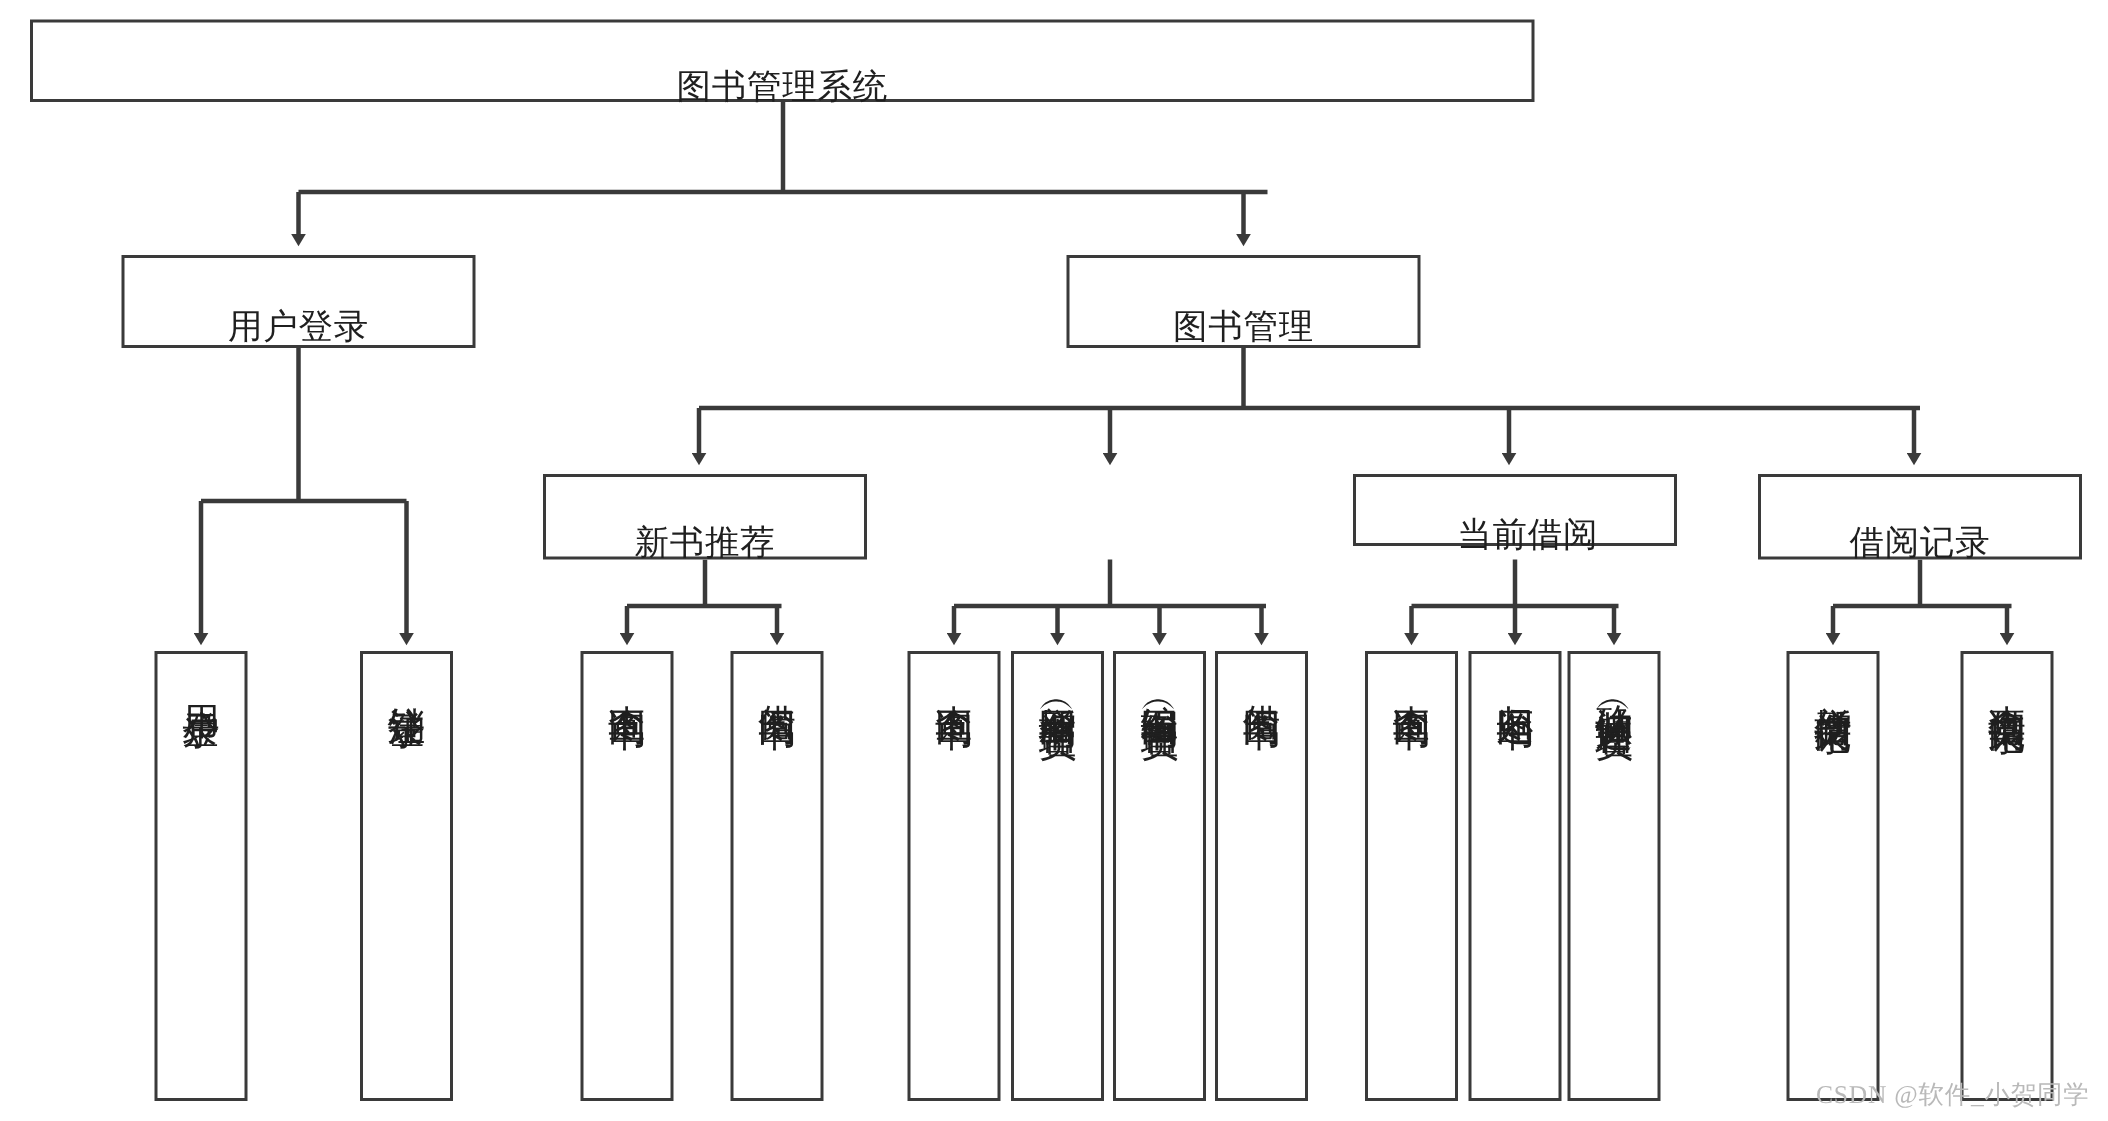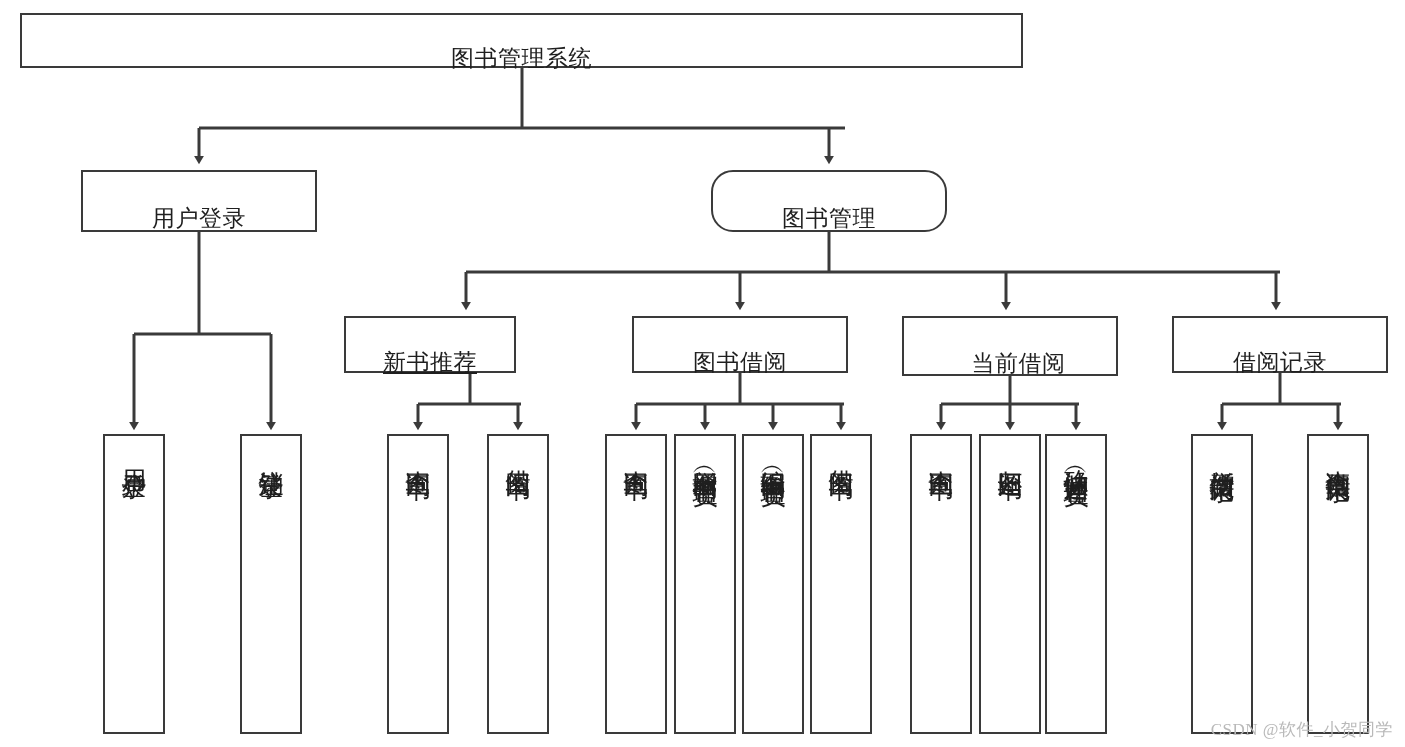--- a/index.html
+++ b/index.html
@@ -128,33 +128,30 @@
   </svg>
 
   <div class="node-box node-horizontal" style="left:20px; top:13px; width:1003px; height:55px;">
     <span class="node-label">图书管理系统</span>
   </div>
 
   <div class="node-box node-horizontal" style="left:81px; top:170px; width:236px; height:62px;">
     <span class="node-label">用户登录</span>
   </div>
 
-  <div class="node-box node-horizontal" style="left:711px; top:170px; width:236px; height:62px;border-radius:22px;">
+  <div class="node-box node-horizontal" style="left:711px; top:170px; width:236px; height:62px;">
     <span class="node-label">图书管理</span>
   </div>
 
-  <div class="node-box node-horizontal" style="left:344px; top:316px; width:172px; height:57px;text-decoration:underline;">
+  <div class="node-box node-horizontal" style="left:362px; top:316px; width:216px; height:57px;">
     <span class="node-label">新书推荐</span>
   </div>
 
-  <div class="node-box node-horizontal" style="left:632px; top:316px; width:216px; height:57px;">
-    <span class="node-label">图书借阅</span>
-  </div>
-
-  <div class="node-box node-horizontal" style="left:902px; top:316px; width:216px; height:60px;padding-left:17px;">
+
+  <div class="node-box node-horizontal" style="left:902px; top:316px; width:216px; height:48px;padding-left:17px;">
     <span class="node-label">当前借阅</span>
   </div>
 
   <div class="node-box node-horizontal" style="left:1172px; top:316px; width:216px; height:57px;justify-content:center;">
     <span class="node-label">借阅记录</span>
   </div>
 
   <div class="node-box node-vertical" style="left:103px; top:434px; width:62px; height:300px;">
     <span class="node-label">用户登录</span>
   </div>

